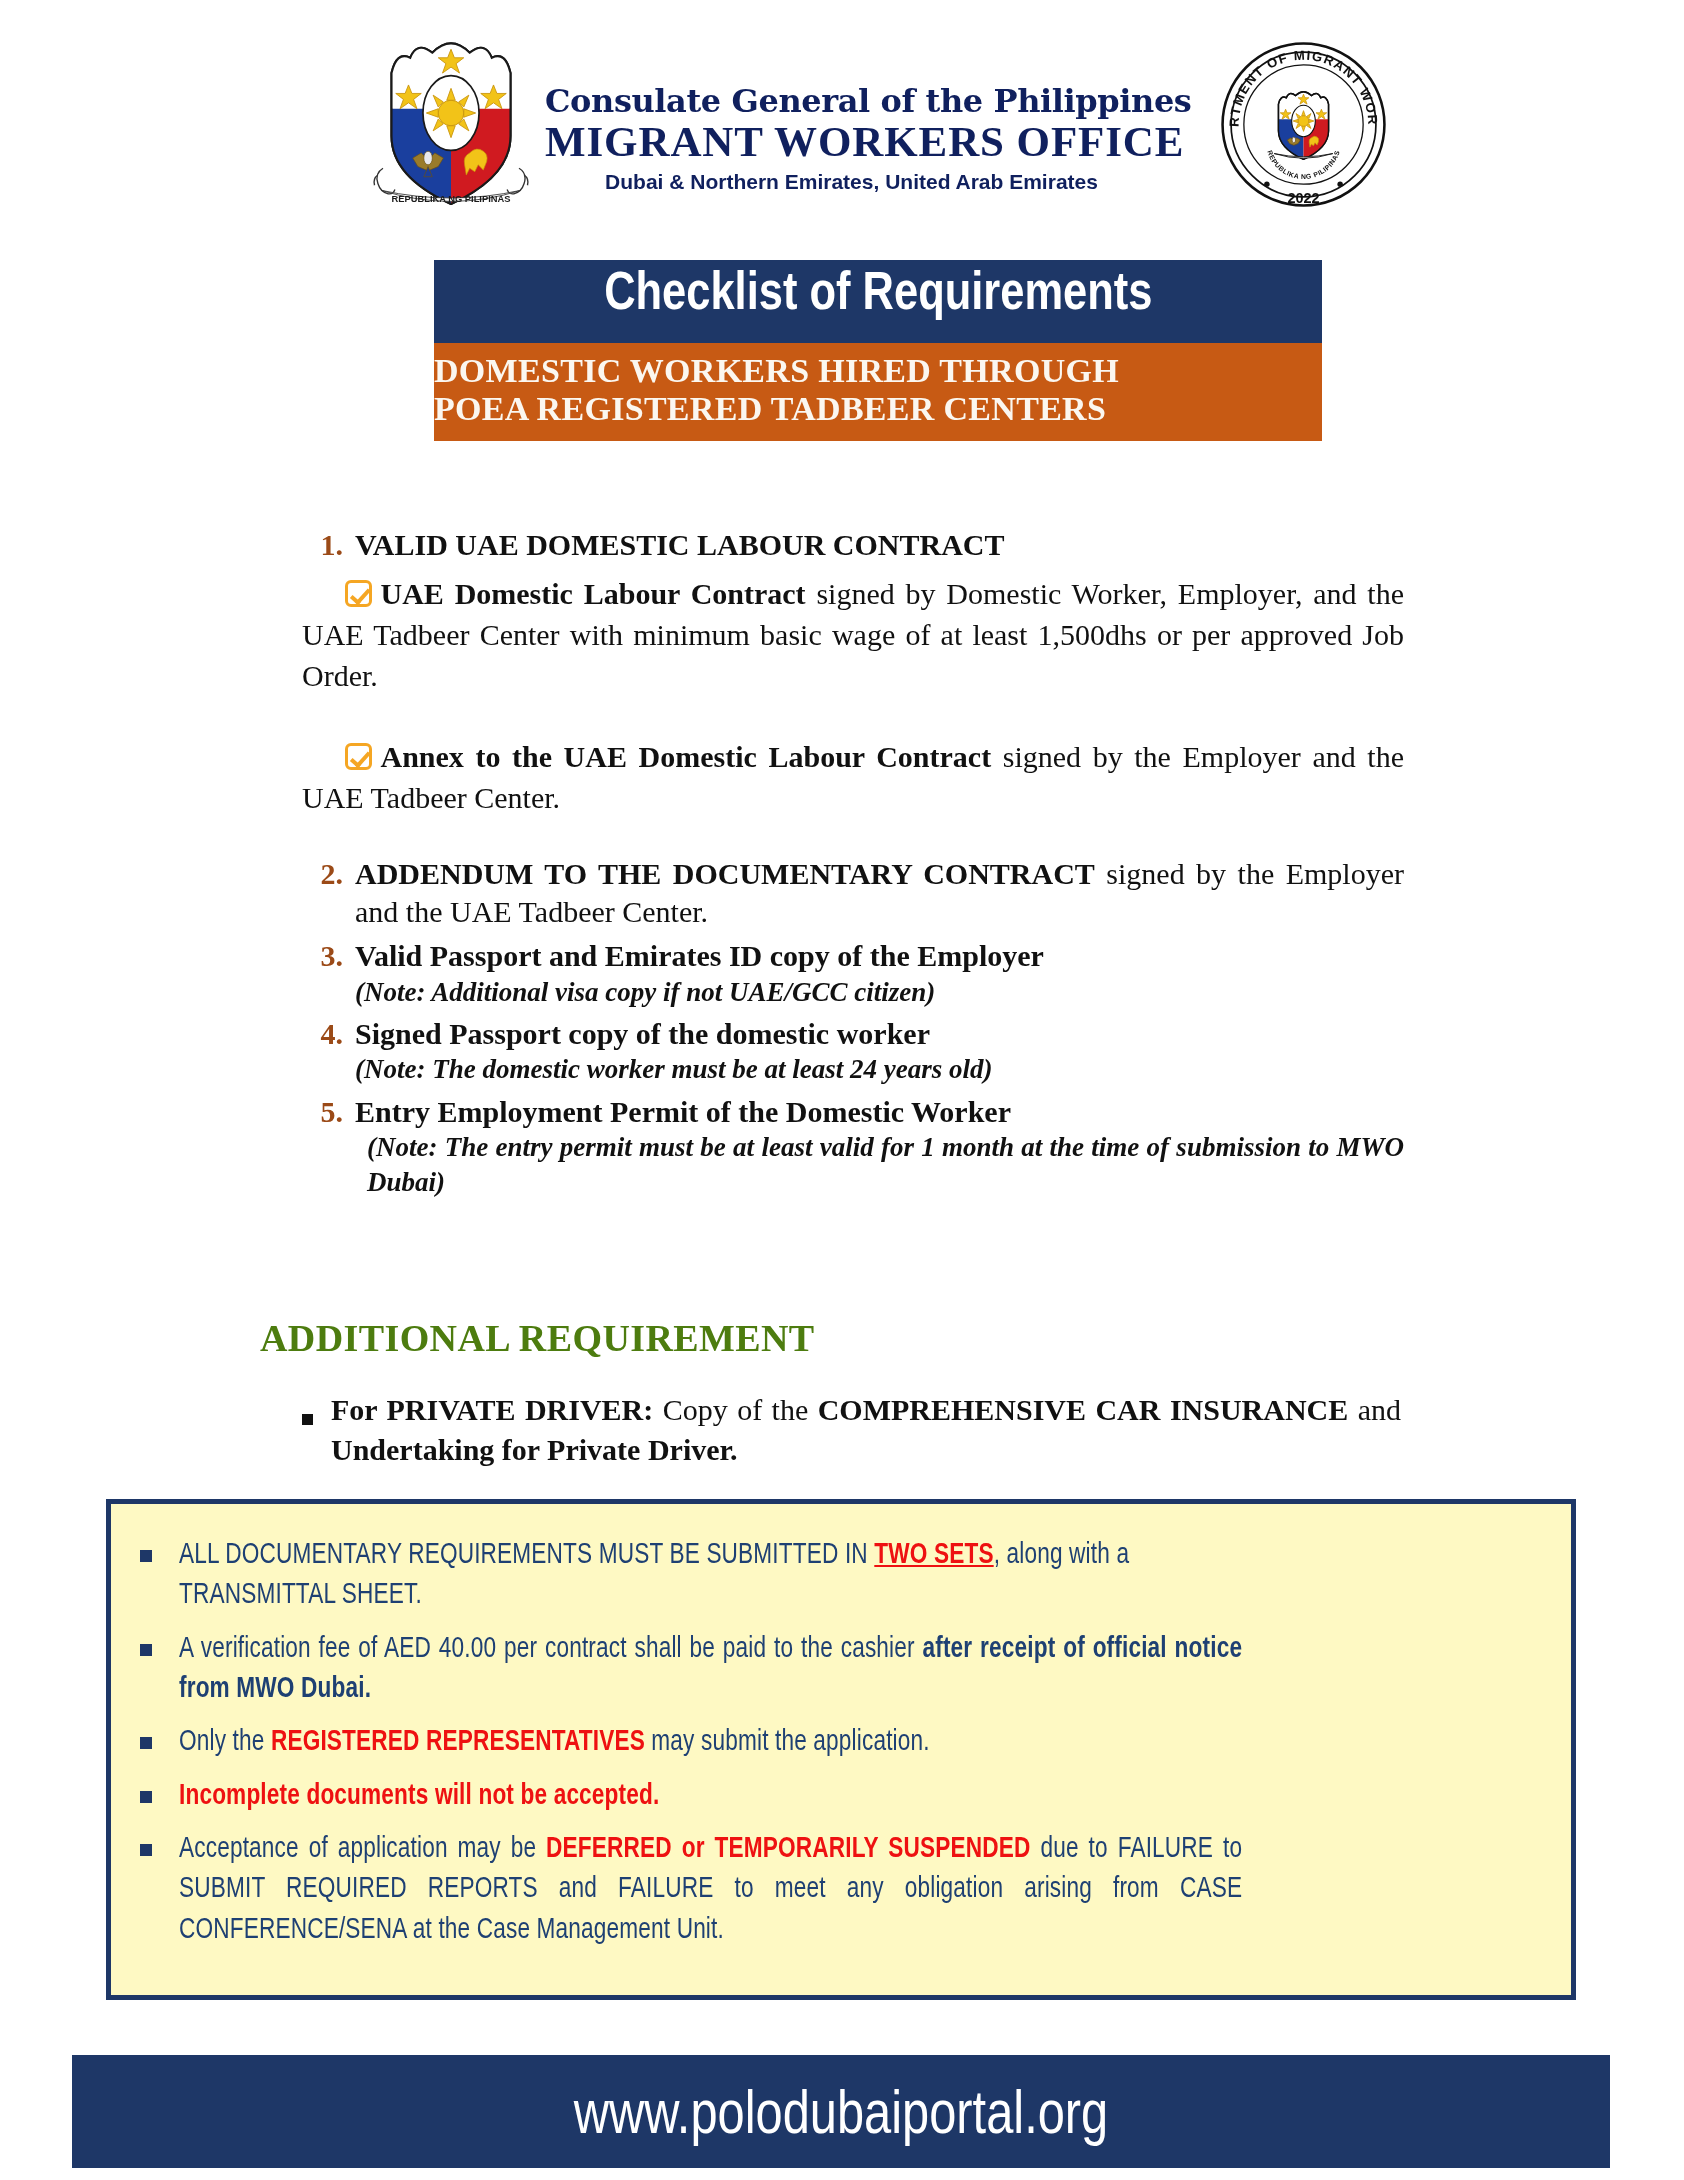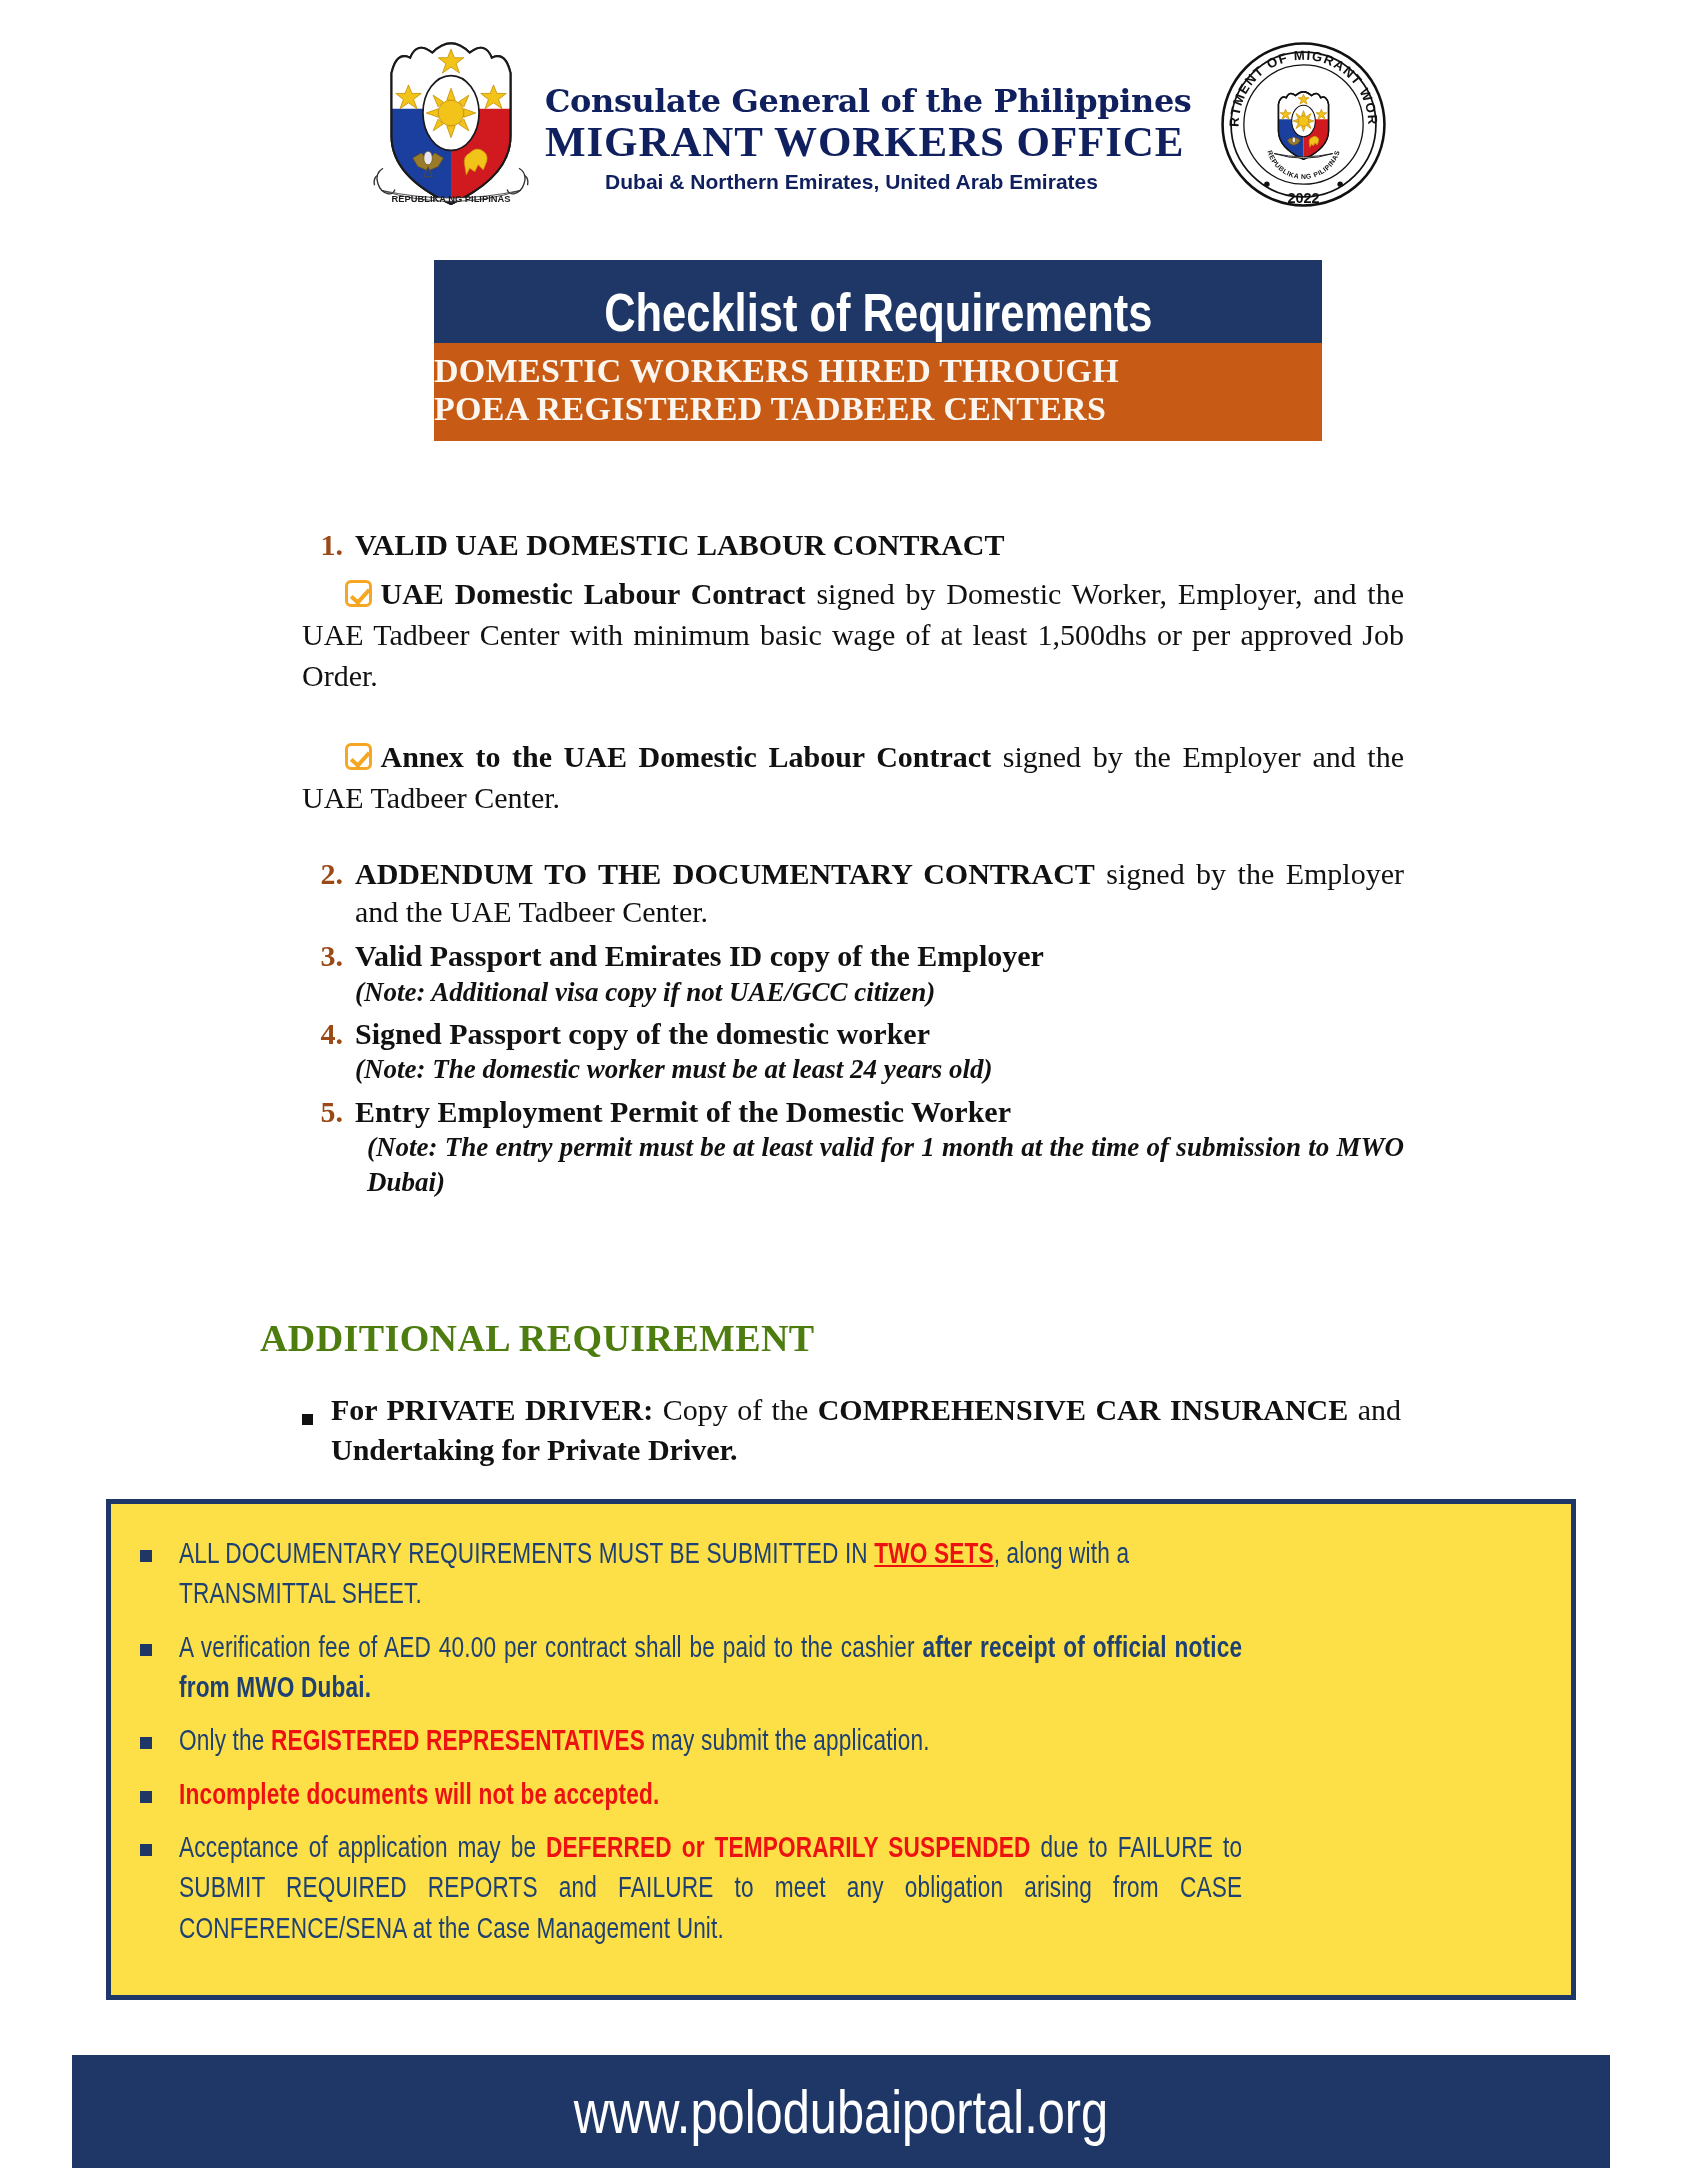--- a/index.html
+++ b/index.html
@@ -51,21 +51,21 @@
     white-space:nowrap;
   }
 
   
   .banner{
     position:absolute; left:434px; top:260px; width:888px;
   }
   .banner-navy{
     background:#1e3767;
     height:83px;
-    display:flex; align-items:flex-end; justify-content:center;
+    display:flex; align-items:flex-start; justify-content:center;
   }
   .banner-navy span{
     font-family:"Liberation Sans", sans-serif;
     font-weight:bold;
     color:#ffffff;
     font-size:53px;
     transform:scaleX(0.82);
     transform-origin:center;
     white-space:nowrap;
     letter-spacing:0px;
@@ -184,21 +184,21 @@
     font-family:"Liberation Serif", serif;
     font-size:30px; color:#111111; line-height:1.32;
     text-align:justify; text-align-last:left;
   }
 
   
   .notes-box{
     position:absolute; left:106px; top:1499px;
     width:1470px; height:501px;
     border:5.1px solid #1e3767;
-    background:#fde047;
+    background:#fef9c3;
     box-sizing:border-box;
     padding:29px 29px 0 29px;
   }
   .note-row{
     display:flex;
     margin-bottom:13.6px;
   }
   .note-bullet{
     flex:0 0 39px;
     padding-top:17px;

